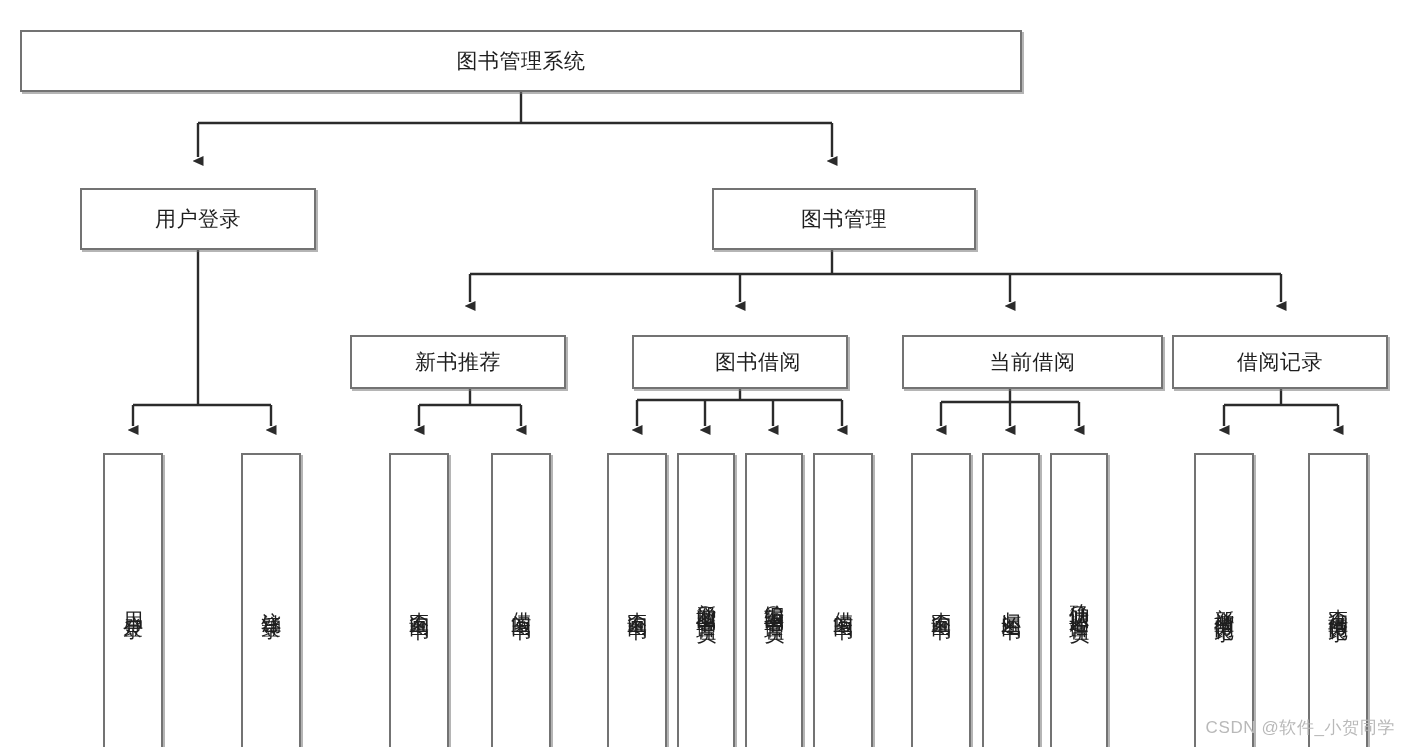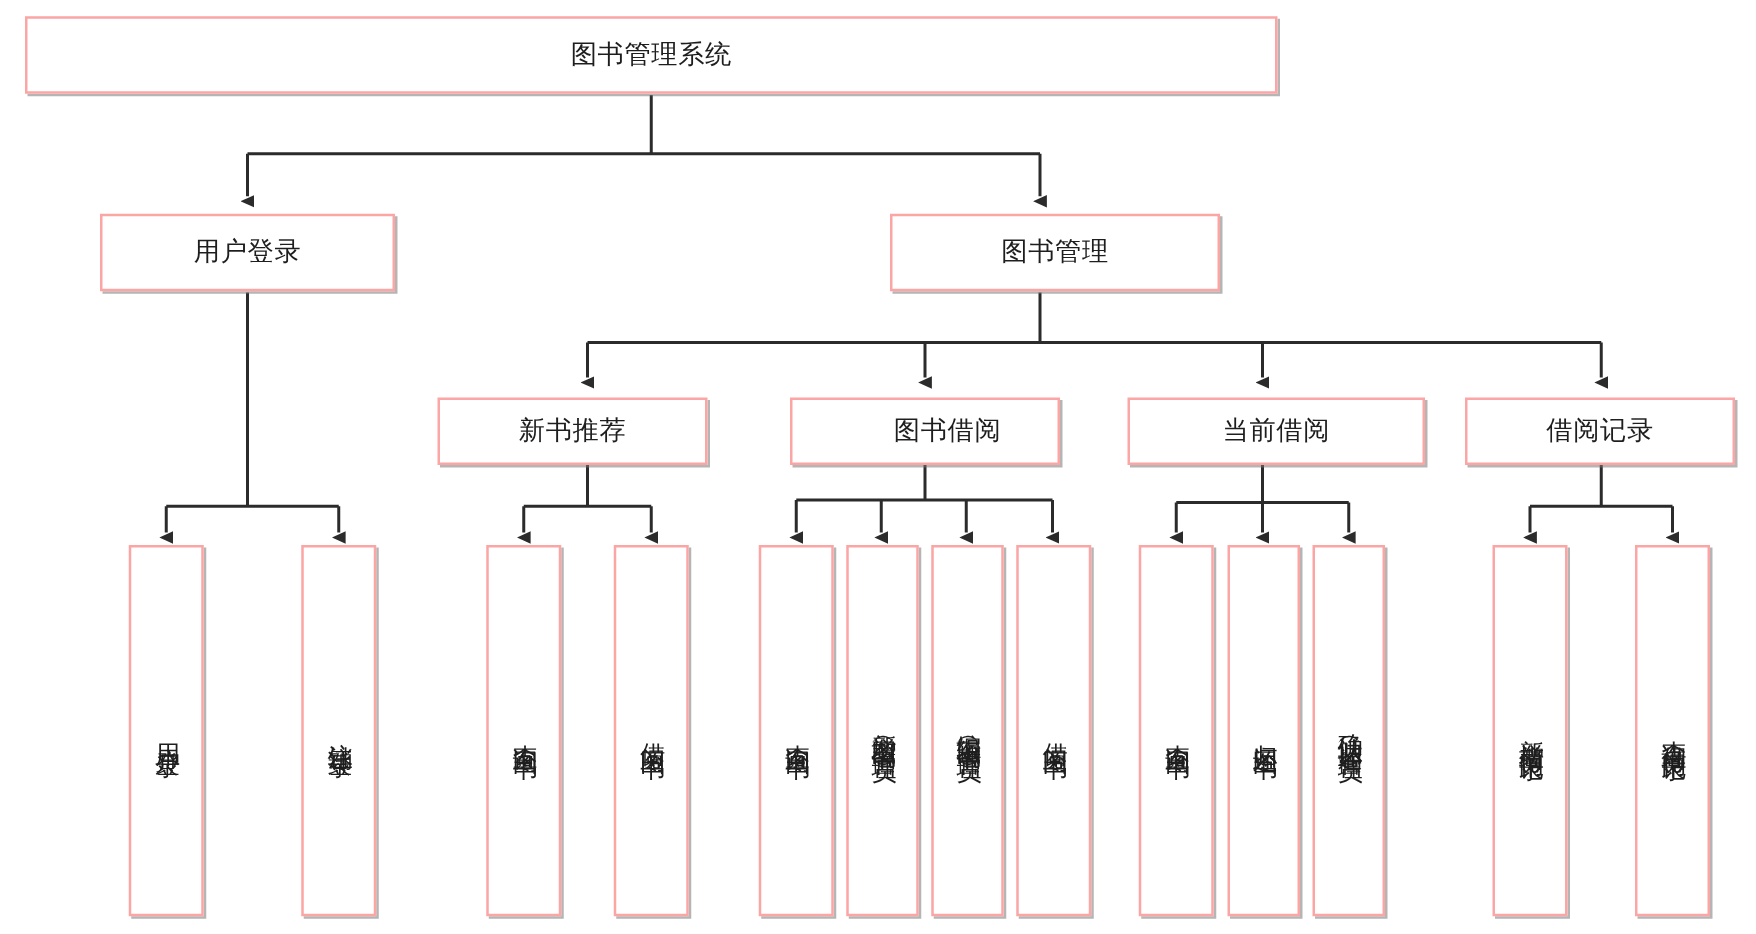--- a/index.html
+++ b/index.html
@@ -25,28 +25,29 @@
     top: 0;
     width: 1405px;
     height: 747px;
     pointer-events: none;
   }
   
   .node {
     position: absolute;
     box-sizing: border-box;
     background: #ffffff;
-    border: 2px solid #fca5a5;
+    border: 2px solid #737373;
     box-shadow: 2px 2px 0 0 rgba(120,120,120,0.55);
     display: flex;
     align-items: center;
     justify-content: center;
     color: #1e1e1e;
     line-height: 1.18;
     text-align: center;
+    margin-top: 17px;
   }
   .node.horiz {
     font-size: 21px;
     letter-spacing: 0.5px;
   }
   
   .node.vert {
     font-size: 20px;
     writing-mode: vertical-rl;
     text-orientation: upright;
@@ -144,21 +145,21 @@
   </div>
 
   <div class="node horiz" style="left:350px; top:318px; width:216px; height:54px;">
     <span class="label">新书推荐</span>
   </div>
 
   <div class="node horiz" style="left:632px; top:318px; width:216px; height:54px;padding-left:36px;">
     <span class="label">图书借阅</span>
   </div>
 
-  <div class="node horiz" style="left:902px; top:318px; width:238px; height:54px;">
+  <div class="node horiz" style="left:902px; top:318px; width:261px; height:54px;">
     <span class="label">当前借阅</span>
   </div>
 
   <div class="node horiz" style="left:1172px; top:318px; width:216px; height:54px;">
     <span class="label">借阅记录</span>
   </div>
 
   <div class="node vert" style="left:103px; top:436px; width:60px; height:297px;">
     <span class="label">用户登录</span>
   </div>
@@ -204,14 +205,15 @@
   </div>
 
   <div class="node vert" style="left:1194px; top:436px; width:60px; height:297px;">
     <span class="label">新增借阅记录</span>
   </div>
 
   <div class="node vert" style="left:1308px; top:436px; width:60px; height:297px;">
     <span class="label">查询借阅记录</span>
   </div>
 
+  <div id="watermark">CSDN @软件_小贺同学</div>
 
 </div>
 
 </body></html>

